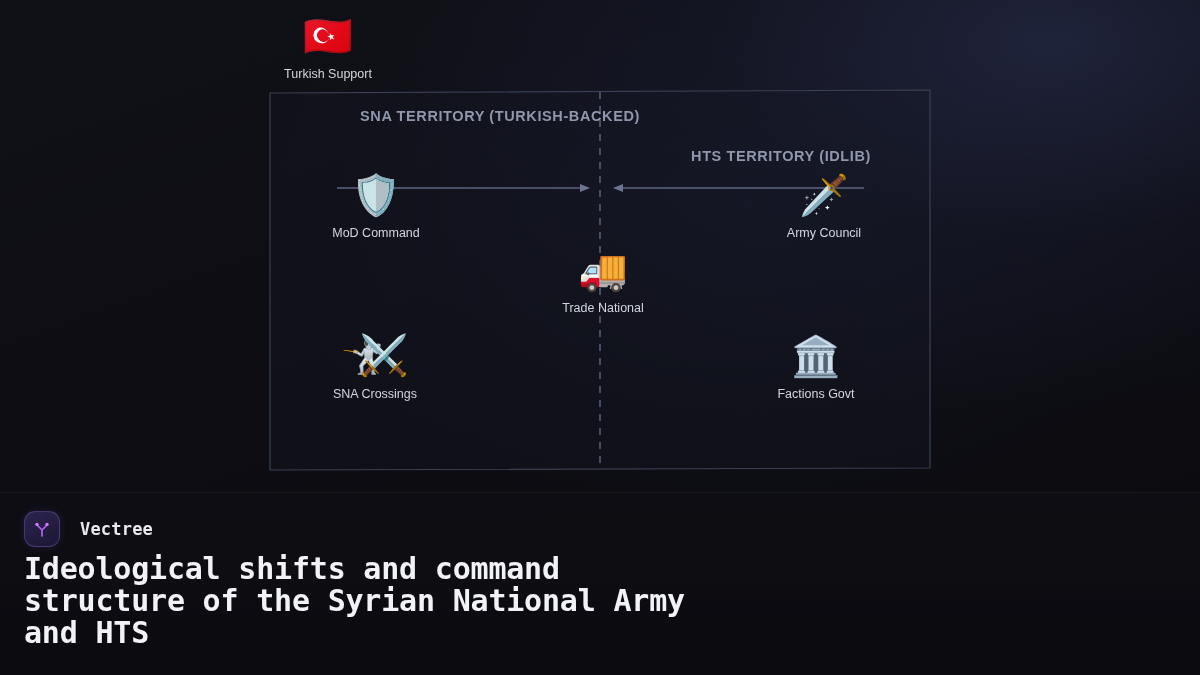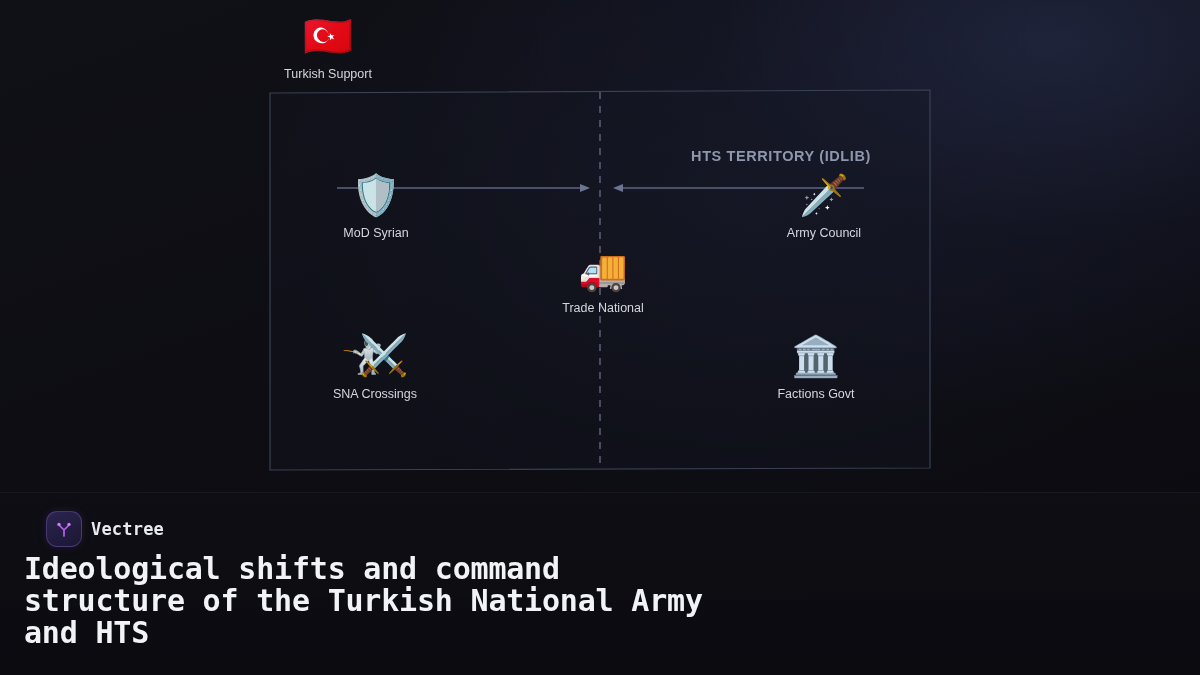--- a/index.html
+++ b/index.html
@@ -99,22 +99,21 @@
     height: 183px;
     border-top: 1px solid rgba(255,255,255,0.055);
     background: linear-gradient(180deg, rgba(14,14,20,0.9) 0%, #0b0b10 100%);
   }
   .brand-row {
     position: absolute;
     left: 24px;
     top: 18px;
     display: flex;
     align-items: center;
-    gap: 9px;
-    margin-left: 22px;
+    gap: 20px;
   }
   .brand-logo {
     width: 34px;
     height: 34px;
     border-radius: 11px;
     background: linear-gradient(155deg, #2b2450 0%, #221d40 55%, #1b1733 100%);
     border: 1px solid rgba(160,120,230,0.30);
     display: flex;
     align-items: center;
     justify-content: center;
@@ -166,30 +165,31 @@
         <line x1="337" y1="188" x2="584" y2="188" stroke="#5c6480" stroke-width="1.3"></line>
         <polygon points="590,188 580,184 580,192" fill="#6d7593"></polygon>
       </g>
 
       <g>
         <line x1="864" y1="188" x2="619" y2="188" stroke="#5c6480" stroke-width="1.3"></line>
         <polygon points="613,188 623,184 623,192" fill="#6d7593"></polygon>
       </g>
     </svg>
 
+    <div class="zone-label" style="left:500px; top:108px;">SNA TERRITORY (TURKISH-BACKED)</div>
     <div class="zone-label" style="left:781px; top:108px;margin-top:40px;">HTS TERRITORY (IDLIB)</div>
 
     <div class="node" style="left:328px; top:47px;">
       <div class="node-icon">🇹🇷</div>
       <div class="node-label">Turkish Support</div>
     </div>
 
     <div class="node" style="left:376px; top:206px;">
       <div class="node-icon">🛡️</div>
-      <div class="node-label">MoD Syrian</div>
+      <div class="node-label">MoD Command</div>
     </div>
 
     <div class="node" style="left:824px; top:206px;">
       <div class="node-icon">🗡️</div>
       <div class="node-label">Army Council</div>
     </div>
 
     <div class="node" style="left:603px; top:281px;">
       <div class="node-icon">🚚</div>
       <div class="node-label">Trade National</div>
@@ -216,18 +216,18 @@
       <div class="brand-logo">
         <svg width="20" height="20" viewBox="0 0 20 20">
           <path d="M10 17 L10 11 M10 11 L5 6 M10 11 L15 6" stroke="#b561ee" stroke-width="1.7" fill="none" stroke-linecap="round"></path>
           <circle cx="5" cy="5.4" r="1.7" fill="#d07cf8"></circle>
           <circle cx="15" cy="5.4" r="1.7" fill="#d07cf8"></circle>
         </svg>
       </div>
       <div class="brand-name">Vectree</div>
     </div>
 
-    <div id="title">Ideological shifts and command structure of the Turkish National Army and HTS</div>
+    <div id="title">Ideological shifts and command structure of the Syrian National Army and HTS</div>
 
 
   </div>
 
 </div>
 
 </body></html>

